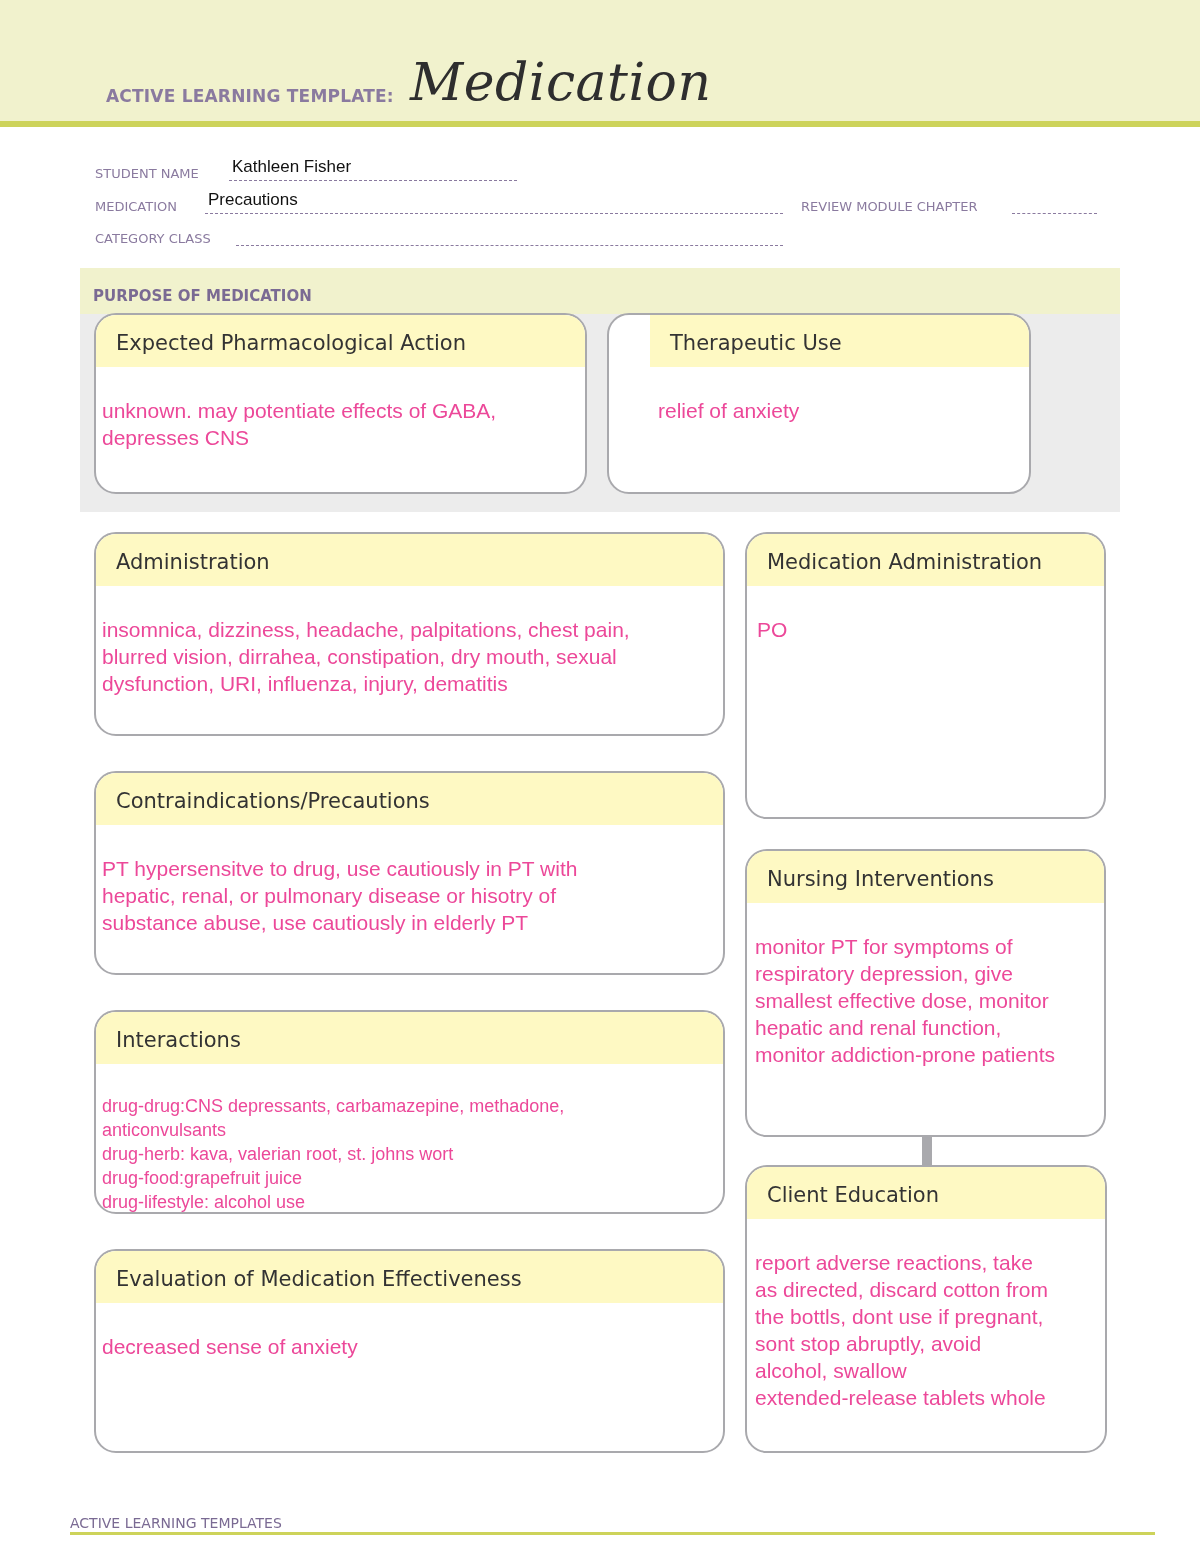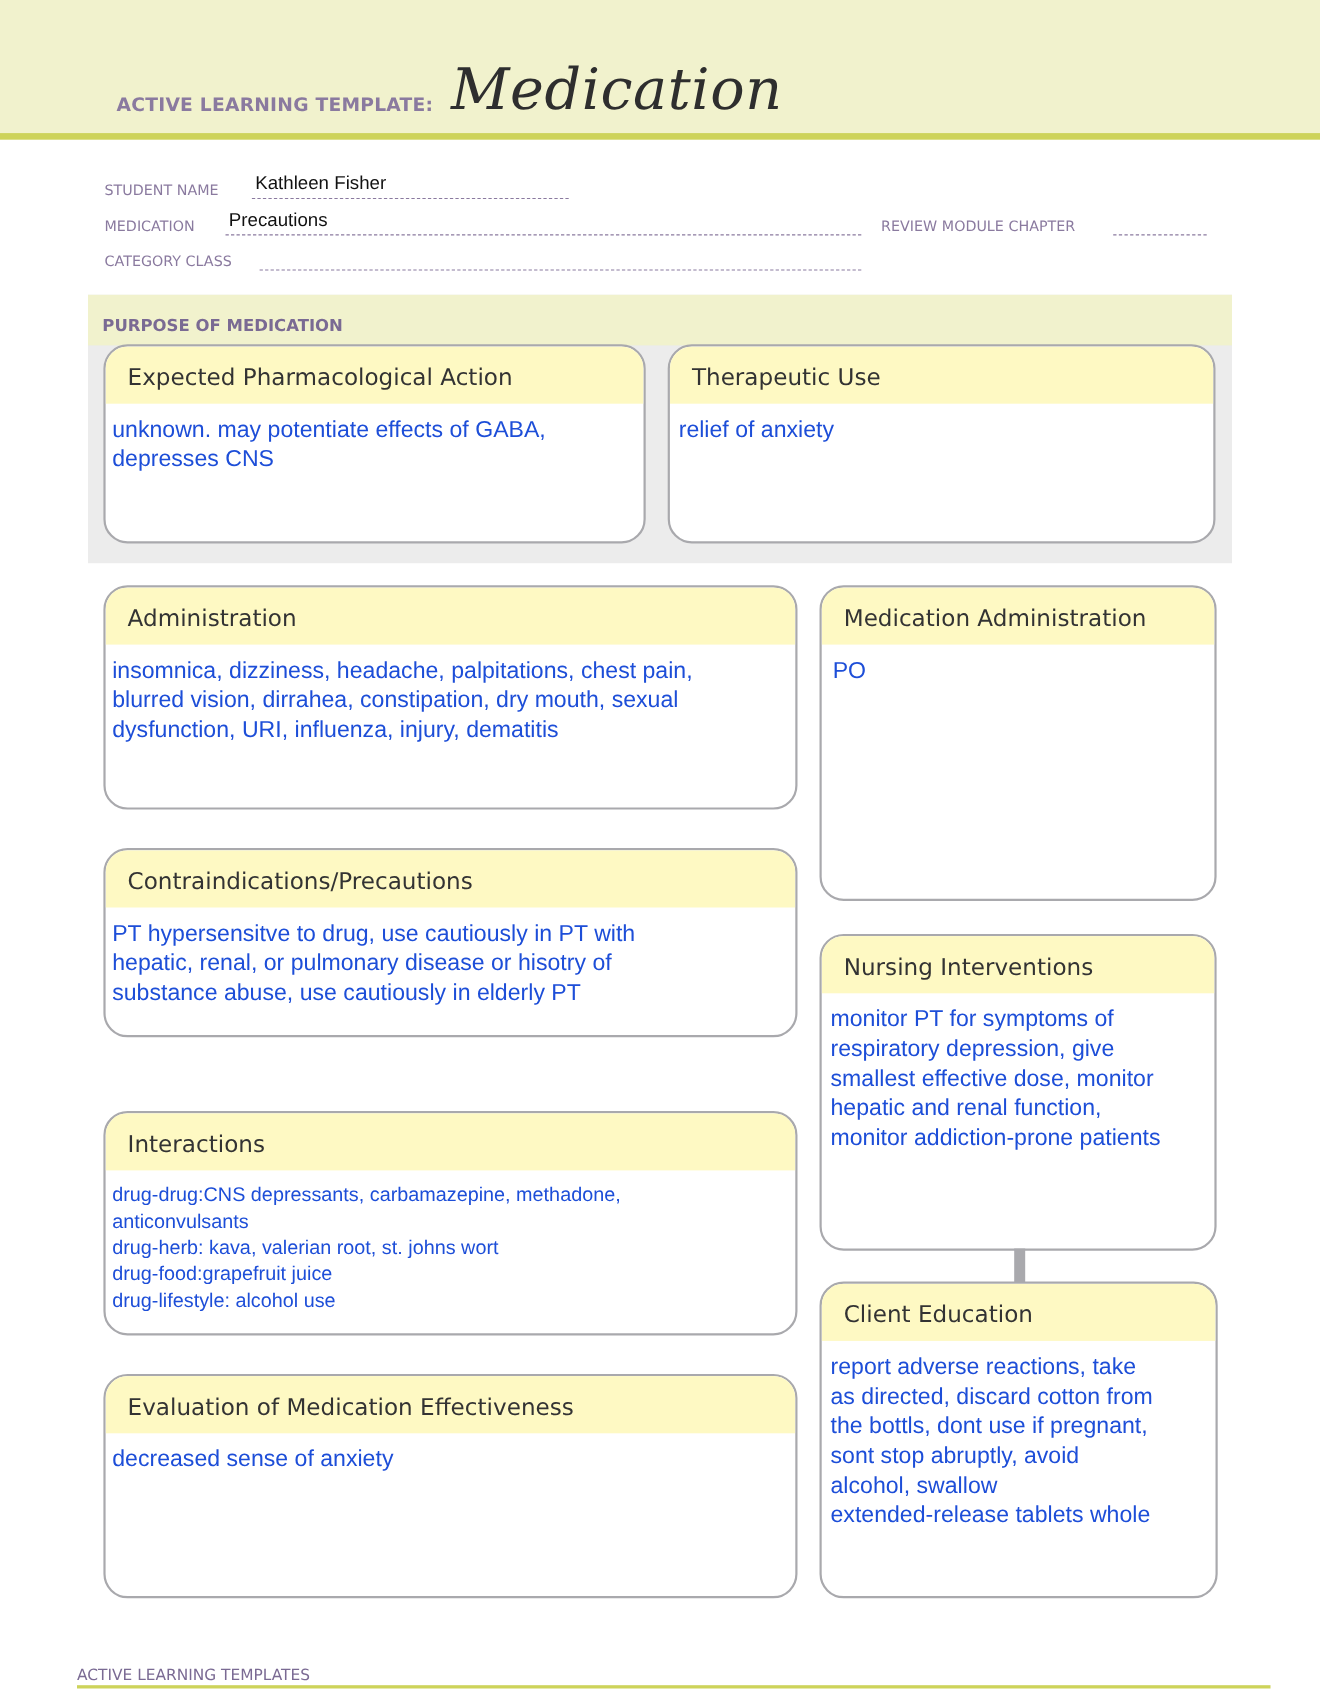--- a/index.html
+++ b/index.html
@@ -14,21 +14,21 @@
   .field-label { position: absolute; font-family: "DejaVu Sans", sans-serif; font-size: 13px; color: #8a7a9f; white-space: nowrap; }
   .field-line { position: absolute; border-bottom: 1.5px dashed #8a7a9f; height: 1px; }
   .field-value { position: absolute; font-family: "Liberation Sans", sans-serif; font-size: 17px; color: #111; white-space: nowrap; text-align: right; }
 
   .purpose-band { position: absolute; left: 80px; top: 268px; width: 1040px; height: 244px; background: #ececec; }
   .purpose-band-top { position: absolute; left: 80px; top: 268px; width: 1040px; height: 46px; background: #f1f2cd; }
   .purpose-label { position: absolute; left: 93px; top: 287px; font-family: "DejaVu Sans", sans-serif; font-weight: bold; font-size: 15px; color: #7a6a93; }
 
   .card { position: absolute; background: #ffffff; border: 2.5px solid #a9a9ad; border-radius: 22px; overflow: hidden; }
   .card-header { height: 52px; background: #fef9c3; padding: 16px 0 0 20px; font-family: "DejaVu Sans", sans-serif; font-size: 21px; color: #333; white-space: nowrap; }
-  .card-body { padding: 10px 6px 0 6px; font-family: "Liberation Sans", sans-serif; font-size: 21px; line-height: 27px; color: #1d4ed8; white-space: pre-line; }
+  .card-body { padding: 10px 6px 0 6px; font-family: "Liberation Sans", sans-serif; font-size: 21px; line-height: 27px; color: #ec4899; white-space: pre-line; margin-top: 20px; }
   .card-body.small { font-size: 18px; line-height: 24px; }
 
   .connector { position: absolute; left: 922px; top: 1135px; width: 10px; height: 32px; background: #a9a9ad; }
 
   .footer-label { position: absolute; left: 70px; top: 1515px; font-family: "DejaVu Sans", sans-serif; font-size: 14px; color: #7a6a93; }
   .footer-rule { position: absolute; left: 70px; top: 1532px; width: 1085px; height: 3px; background: #cdd35a; }
 </style>
 </head>
 <body>
 
@@ -56,33 +56,33 @@
 <div class="purpose-band"></div>
 <div class="purpose-band-top"></div>
 <div class="purpose-label">PURPOSE OF MEDICATION</div>
 
 <div class="card" style="left:94px; top:313px; width:493px; height:181px;">
   <div class="card-header">Expected Pharmacological Action</div>
   <div class="card-body">unknown. may potentiate effects of GABA,
 depresses CNS</div>
 </div>
 
-<div class="card" style="left:607px; top:313px; width:498px; height:181px;">
+<div class="card" style="left:607px; top:313px; width:424px; height:181px;padding-left:41px;">
   <div class="card-header">Therapeutic Use</div>
   <div class="card-body" style="padding-left:8px;">relief of anxiety</div>
 </div>
 
 <div class="card" style="left:94px; top:532px; width:631px; height:204px;">
   <div class="card-header">Administration</div>
   <div class="card-body">insomnica, dizziness, headache, palpitations, chest pain,
 blurred vision, dirrahea, constipation, dry mouth, sexual
 dysfunction, URI, influenza, injury, dematitis</div>
 </div>
 
-<div class="card" style="left:94px; top:771px; width:631px; height:172px;">
+<div class="card" style="left:94px; top:771px; width:631px; height:204px;">
   <div class="card-header">Contraindications/Precautions</div>
   <div class="card-body">PT hypersensitve to drug, use cautiously in PT with
 hepatic, renal, or pulmonary disease or hisotry of
 substance abuse, use cautiously in elderly PT</div>
 </div>
 
 <div class="card" style="left:94px; top:1010px; width:631px; height:204px;">
   <div class="card-header">Interactions</div>
   <div class="card-body small">drug-drug:CNS depressants, carbamazepine, methadone,
 anticonvulsants

